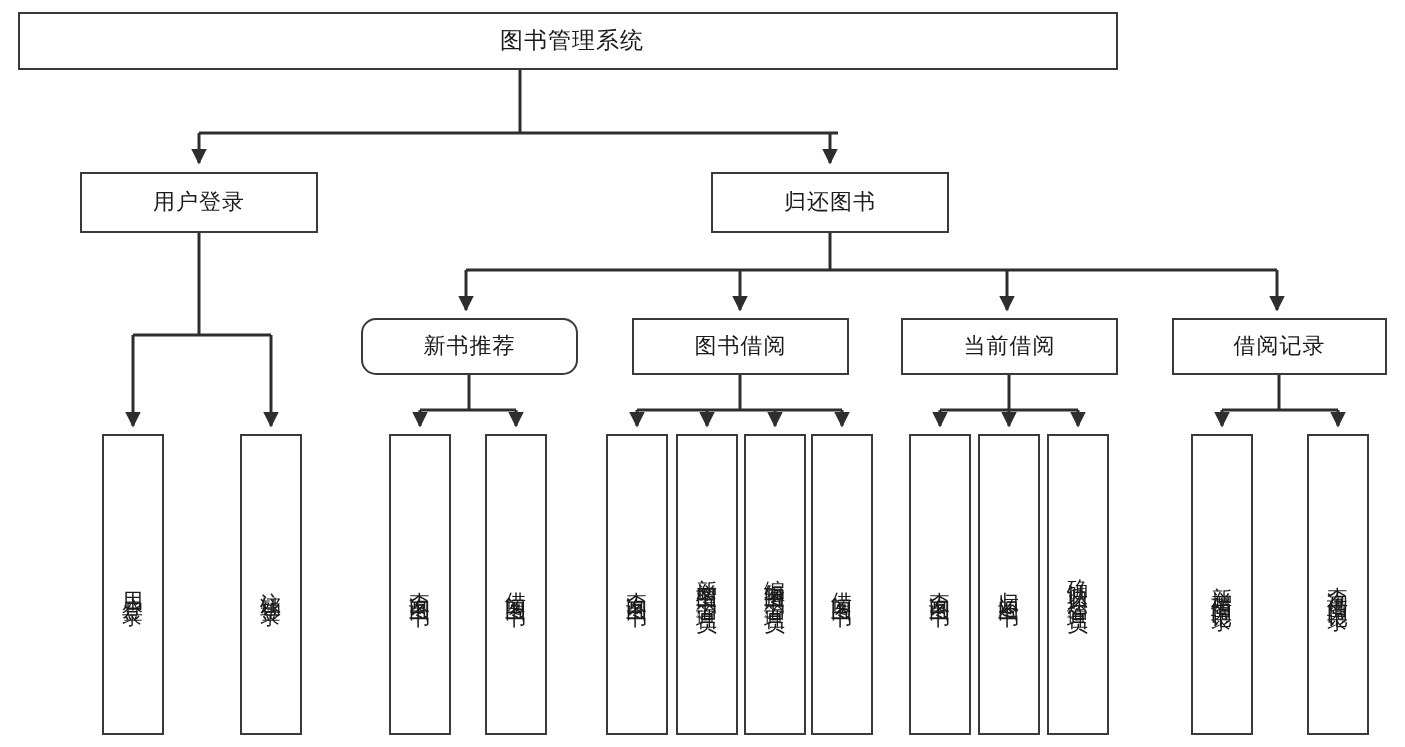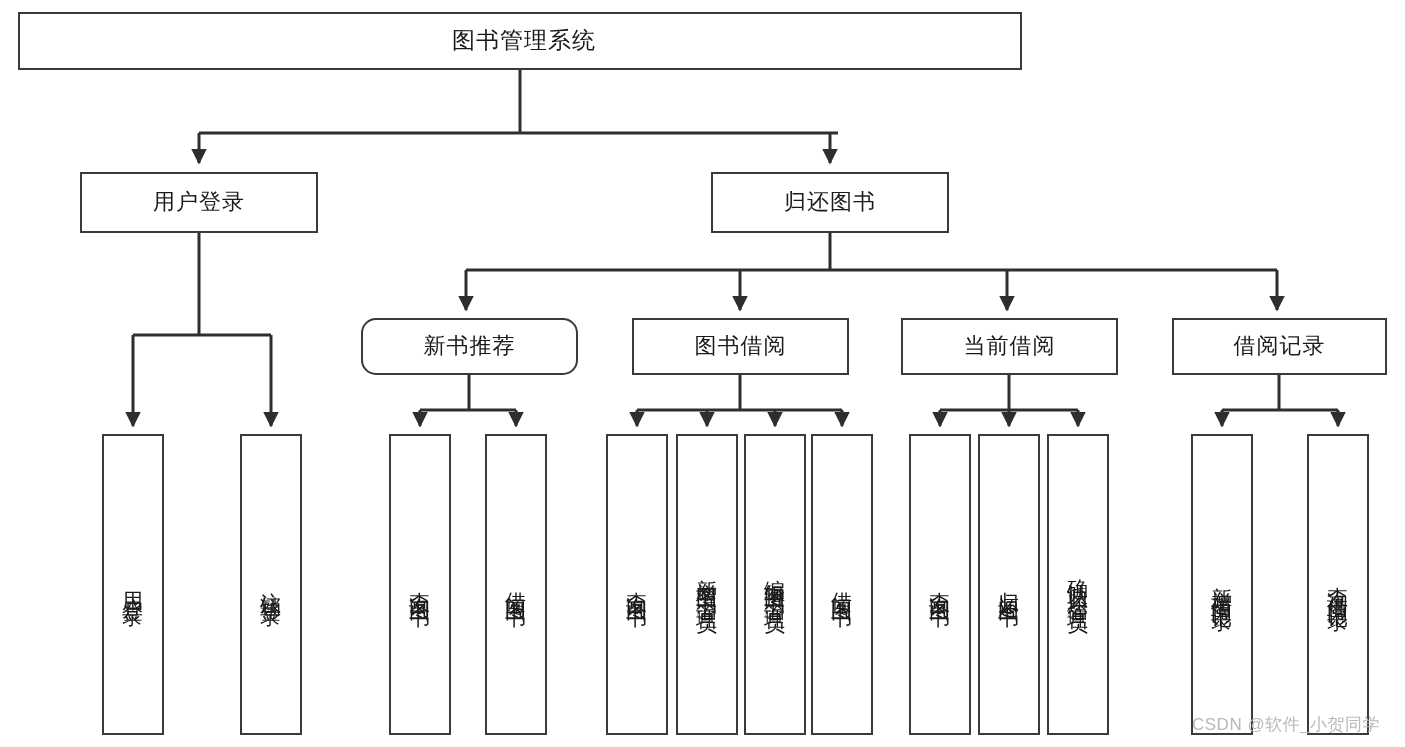--- a/index.html
+++ b/index.html
@@ -120,21 +120,21 @@
       <path d="M 1009 410 L 1009 426" marker-end="url(#arrow)"></path>
       <path d="M 1078 410 L 1078 426" marker-end="url(#arrow)"></path>
 
       <path d="M 1279 375 L 1279 410"></path>
       <path d="M 1222 410 L 1338 410"></path>
       <path d="M 1222 410 L 1222 426" marker-end="url(#arrow)"></path>
       <path d="M 1338 410 L 1338 426" marker-end="url(#arrow)"></path>
     </g>
   </svg>
 
-  <div class="node horizontal root" style="left:18px; top:12px; width:1004px; height:58px;padding-left:8px;">
+  <div class="node horizontal root" style="left:18px; top:12px; width:1100px; height:58px;padding-left:8px;">
     <span class="label">图书管理系统</span>
   </div>
 
   <div class="node horizontal" style="left:80px; top:172px; width:238px; height:61px;">
     <span class="label">用户登录</span>
   </div>
   <div class="node horizontal" style="left:711px; top:172px; width:238px; height:61px;">
     <span class="label">归还图书</span>
   </div>
 
@@ -188,15 +188,14 @@
     <span class="label">确认归还（管理员）</span>
   </div>
 
   <div class="node vertical" style="left:1191px; top:434px; width:62px; height:301px;">
     <span class="label">新增借阅记录</span>
   </div>
   <div class="node vertical" style="left:1307px; top:434px; width:62px; height:301px;">
     <span class="label">查询借阅记录</span>
   </div>
 
-  <div class="watermark">CSDN @软件_小贺同学</div>
 
 </div>
 
 </body></html>

